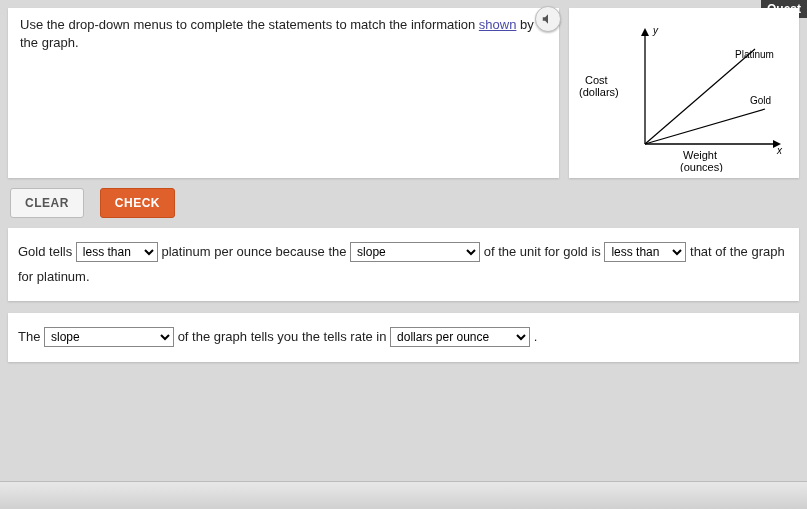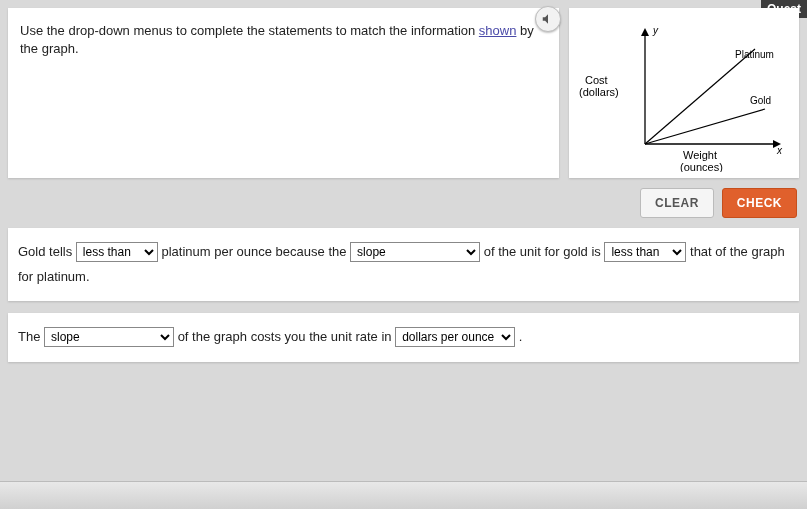--- a/index.html
+++ b/index.html
@@ -27,21 +27,21 @@
     .top-row {
       display: flex;
       align-items: flex-start;
       padding: 8px 8px 0 8px;
       gap: 10px;
     }
     .prompt-panel {
       background: #fff;
       flex: 1;
       min-height: 170px;
-      padding: 14px 12px;
+      padding: 8px 12px;
       position: relative;
       box-shadow: 0 1px 2px rgba(0,0,0,.15);
     }
     .prompt-text { line-height: 1.35; }
     .link-word { color: #4a4aa8; text-decoration: underline; cursor: pointer; }
     .audio-btn {
       position: absolute;
       top: -2px; right: -2px;
       width: 26px; height: 26px;
       border-radius: 50%;
@@ -55,35 +55,34 @@
       background: #fff;
       width: 230px;
       height: 170px;
       padding: 6px;
       box-shadow: 0 1px 2px rgba(0,0,0,.15);
       position: relative;
     }
     .graph-svg { display: block; margin: 0 auto; }
     .button-row {
       display: flex;
-      justify-content: flex-end;
-      gap: 8px;
+      gap: 0;
       padding: 10px 10px 6px 10px;
     }
     .btn {
       padding: 7px 14px;
       font-size: 12px;
       font-weight: bold;
       border: 1px solid #bbb;
       border-radius: 3px;
       cursor: pointer;
       letter-spacing: .5px;
     }
     .btn-clear { background: #f5f5f5; color: #555; }
-    .btn-check { background: #e0602c; color: #fff; border-color: #c64f1c; }
+    .btn-check { background: #e0602c; color: #fff; border-color: #c64f1c; margin-left: 16px; }
     .sentence-panel {
       background: #fff;
       margin: 4px 8px 12px 8px;
       padding: 12px 10px;
       box-shadow: 0 1px 2px rgba(0,0,0,.15);
       line-height: 1.9;
     }
     select {
       font-size: 12px;
       border: 1px solid #888;
@@ -159,20 +158,20 @@
     <option>less than</option>
   </select>
   <span> that of the graph for platinum.</span>
 </div>
 
 <div class="sentence-panel">
   <span>The </span>
   <select style="width:130px;">
     <option>slope</option>
   </select>
-  <span> of the graph costs you the unit rate in </span>
-  <select style="width:120px;">
+  <span> of the graph tells you the tells rate in </span>
+  <select style="width:140px;">
     <option>dollars per ounce</option>
   </select>
   <span>.</span>
 </div>
 
 <div class="bottom-bar"></div>
 
 </body></html>

